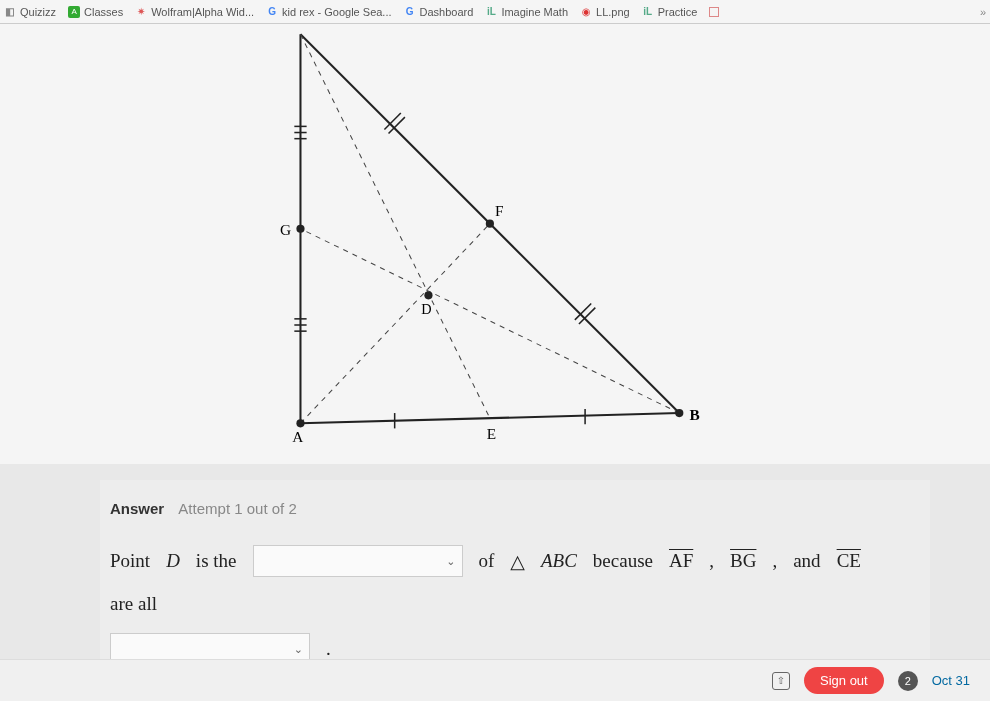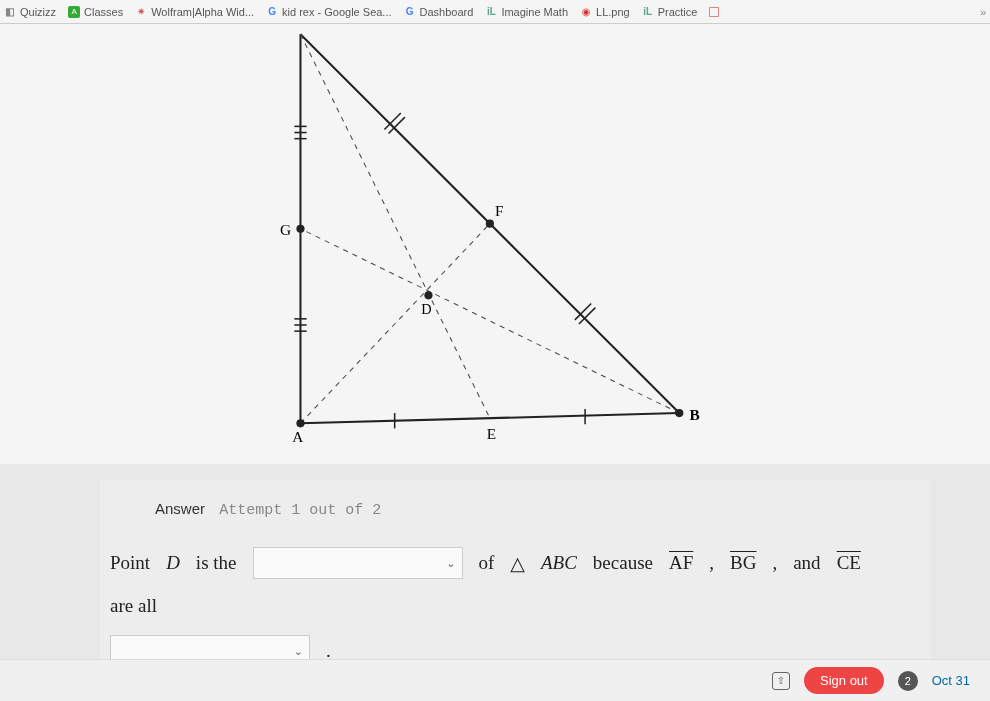--- a/index.html
+++ b/index.html
@@ -66,22 +66,22 @@
     }
     .answer-panel {
       background: #ededed;
       margin: 16px 60px 0 100px;
       padding: 20px 10px;
     }
     .answer-header {
       font-size: 15px;
       margin-bottom: 28px;
     }
-    .answer-label { font-weight: normal; color: #333; margin-left: 45px; }
-    .attempt-text { color: #888; margin-left: 10px; font-family: Liberation Mono, monospace; }
+    .answer-label { font-weight: bold; color: #333; }
+    .attempt-text { color: #888; margin-left: 10px; }
     .answer-line {
       display: flex;
       flex-wrap: wrap;
       align-items: center;
       gap: 16px;
       font-size: 19px;
       color: #222;
       font-family: Georgia, 'Times New Roman', serif;
     }
     .answer-select {

